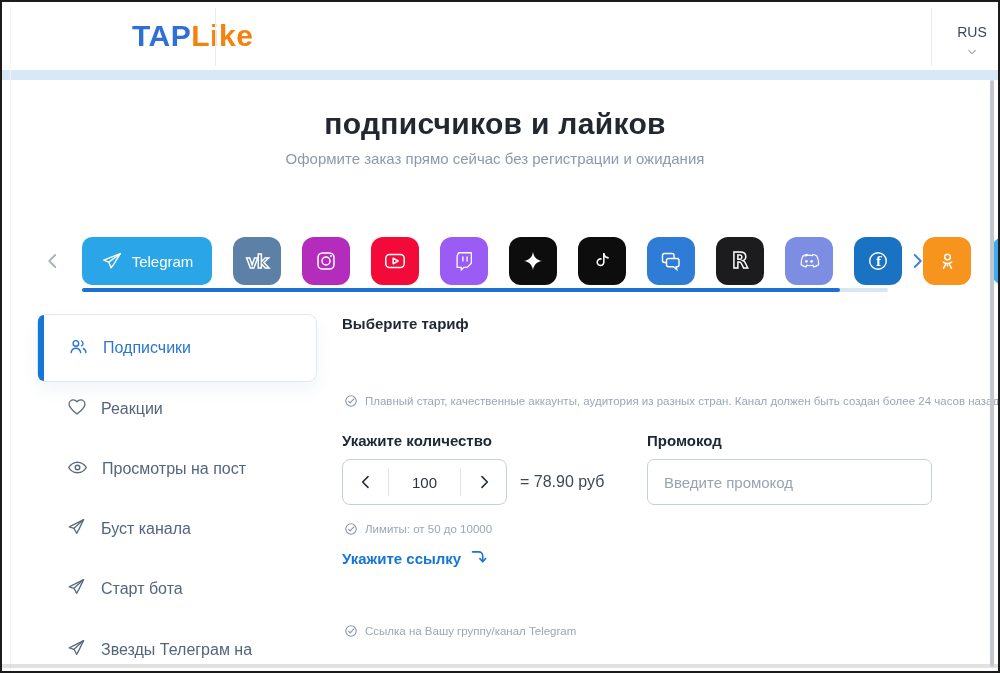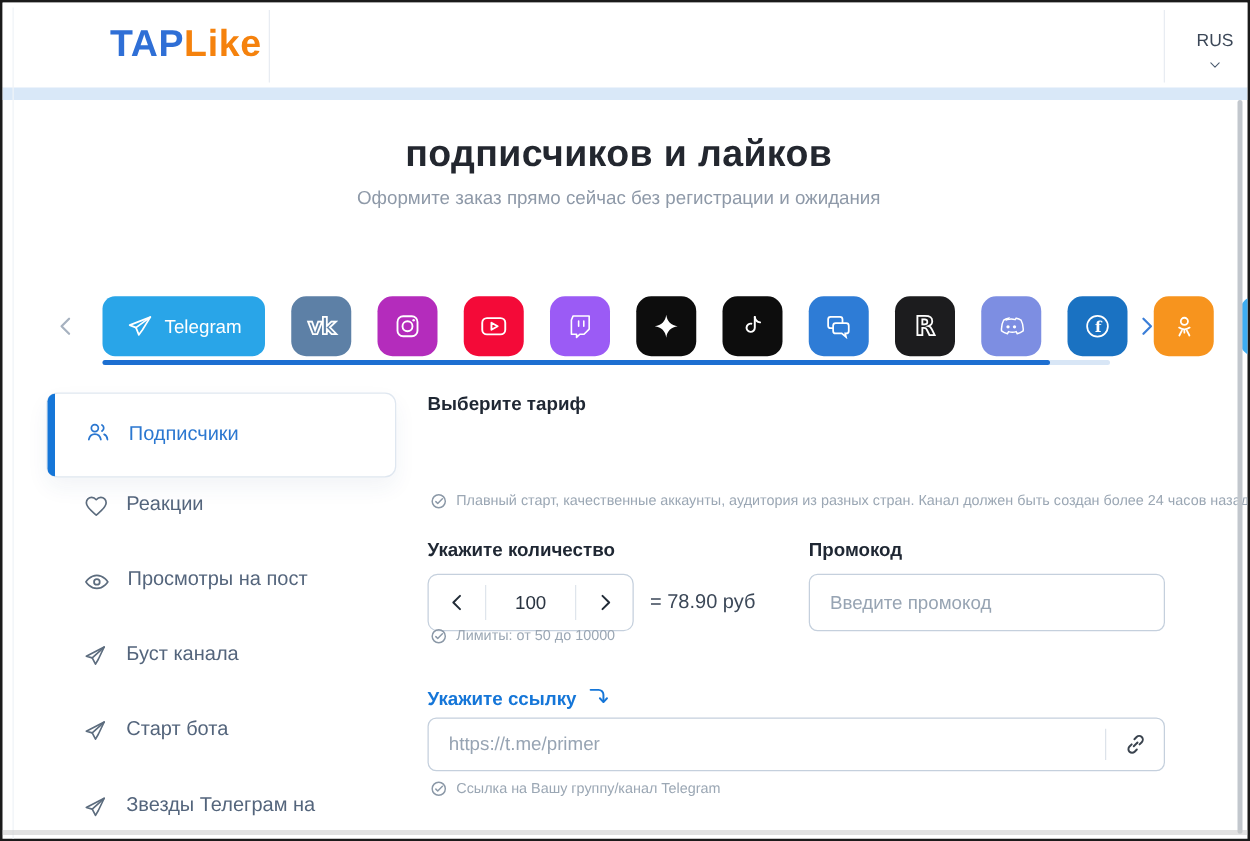--- a/index.html
+++ b/index.html
@@ -5,21 +5,21 @@
   * { margin:0; padding:0; box-sizing:border-box; }
   html,body { background:#fff; }
   body { font-family:"Liberation Sans","DejaVu Sans",sans-serif; }
   .frame { position:relative; width:1000px; height:673px; background:#fff;
            border:2px solid #1b1b1b; overflow:hidden; }
 
   
   .header { position:absolute; top:0; left:0; right:0; height:68px; background:#fff; }
   .logo { position:absolute; left:86px; top:0; height:68px; line-height:68px;
           font-size:30px; font-weight:800; letter-spacing:.5px; }
-  .logo .p1 { color:#2f6fd6; } .logo .p2 { color:#f5820d;margin-top:13px; }
+  .logo .p1 { color:#2f6fd6;margin-left:44px; } .logo .p2 { color:#f5820d;margin-top:13px; }
   .hdr-div { position:absolute; top:6px; height:58px; width:1px; background:#e8ecf2; }
   .hdr-div.d1 { left:213px; } .hdr-div.d2 { left:929px; }
   .lang { position:absolute; left:946px; top:22px; width:48px; text-align:center;
           font-size:14px; color:#3b4757; cursor:pointer; }
   .lang .chev { display:block; margin:4px auto 0; width:14px; height:10px; color:#4a5a6e; }
   .blue-strip { position:absolute; top:68px; left:0; right:0; height:10px; background:#d9e8f8; }
   .edge-line { position:absolute; left:8px; top:4px; bottom:0; width:1px; background:#f0f3f7; }
   .scrollbar { position:absolute; left:988px; top:78px; bottom:4px; width:4px;
                background:#c2c7cd; border-radius:2px; }
   .bottom-shadow { position:absolute; left:0; right:0; bottom:3px; height:4px;
@@ -50,21 +50,21 @@
   
   .sidebar { position:absolute; left:35px; top:312px; width:280px; }
   .side-card { position:relative; height:68px; background:#fff; border:1px solid #dfe7f0;
                border-radius:9px; box-shadow:0 8px 18px rgba(30,60,120,.06);
                display:flex; align-items:center; gap:14px; padding-left:30px; cursor:pointer; }
   .side-card .bar { position:absolute; left:0; top:0; bottom:0; width:6px;
                     background:#1576d8; border-radius:8px 0 0 8px; }
   .side-card .lbl { font-size:16px; color:#2b77d0; }
   .side-card .ico { color:#2b77d0; }
   .side-item { position:absolute; left:0; width:280px; height:28px; display:flex;
-               gap:14px; padding-left:30px; cursor:pointer; }
+               align-items:center; gap:14px; padding-left:30px; cursor:pointer; }
   .side-item .lbl { font-size:16px; color:#54657c; white-space:nowrap; }
   .side-item .ico { color:#5c6c7e; flex:0 0 auto; }
   .tilt { transform:rotate(-6deg); }
 
   
   .form { position:absolute; left:340px; top:312px; width:590px; height:361px; }
   .flabel { position:absolute; font-size:15px; font-weight:700; color:#1f2733; }
   .fieldbox { position:absolute; background:#fff; border:1px solid #c5d0dd; border-radius:7px; }
   .select { left:0; top:31px; width:590px; height:44px; cursor:pointer; }
   .select .val { position:absolute; left:16px; top:0; line-height:42px; font-size:15px; color:#3c4858; }
@@ -341,49 +341,38 @@
             <path d="M9 4l8 8-8 8"></path>
           </svg>
       </span>
     </div>
     <div class="price">= 78.90 руб</div>
 
     <div class="fieldbox promo">
       <input placeholder="Введите промокод" style="">
     </div>
 
-    <div class="note" style="left:2px; top:188px;">
+    <div class="note" style="left:2px; top:208px;">
       <svg viewBox="0 0 24 24" width="14" height="14" fill="none" stroke="#8b98a7" stroke-width="2" stroke-linecap="round" stroke-linejoin="round">
           <circle cx="12" cy="12" r="9"></circle>
           <path d="M8 12.5l2.6 2.6L17 8.5"></path>
         </svg>
       <span class="txt">Лимиты: от 50 до 10000</span>
     </div>
 
     <div class="linklabel">
       <span class="txt">Укажите ссылку</span>
       <span>
         <svg viewBox="0 0 24 24" width="17" height="17" fill="none" stroke="#1576d8" stroke-width="2.2" stroke-linecap="round" stroke-linejoin="round">
             <path d="M3.5 5.5h9a5.5 5.5 0 0 1 5.5 5.5v7.5"></path>
             <path d="M14 15 18 19.3 22 15"></path>
           </svg>
       </span>
     </div>
 
-    <div class="fieldbox linkwrap">
-      <input placeholder="https://t.me/primer" style="">
-      <span class="vdiv"></span>
-      <span class="chain">
-        <svg viewBox="0 0 24 24" width="21" height="21" fill="none" stroke="currentColor" stroke-width="1.8" stroke-linecap="round">
-            <path d="M10.3 13.7 13.7 10.3"></path>
-            <path d="M8.4 12 6.4 14a3.3 3.3 0 0 0 4.7 4.7l2-2"></path>
-            <path d="M15.6 12 17.6 10a3.3 3.3 0 0 0-4.7-4.7l-2 2"></path>
-          </svg>
-      </span>
-    </div>
 
     <div class="note" style="left:2px; top:310px;">
       <svg viewBox="0 0 24 24" width="14" height="14" fill="none" stroke="#8b98a7" stroke-width="2" stroke-linecap="round" stroke-linejoin="round">
           <circle cx="12" cy="12" r="9"></circle>
           <path d="M8 12.5l2.6 2.6L17 8.5"></path>
         </svg>
       <span class="txt">Ссылка на Вашу группу/канал Telegram</span>
     </div>
   </div>
 

